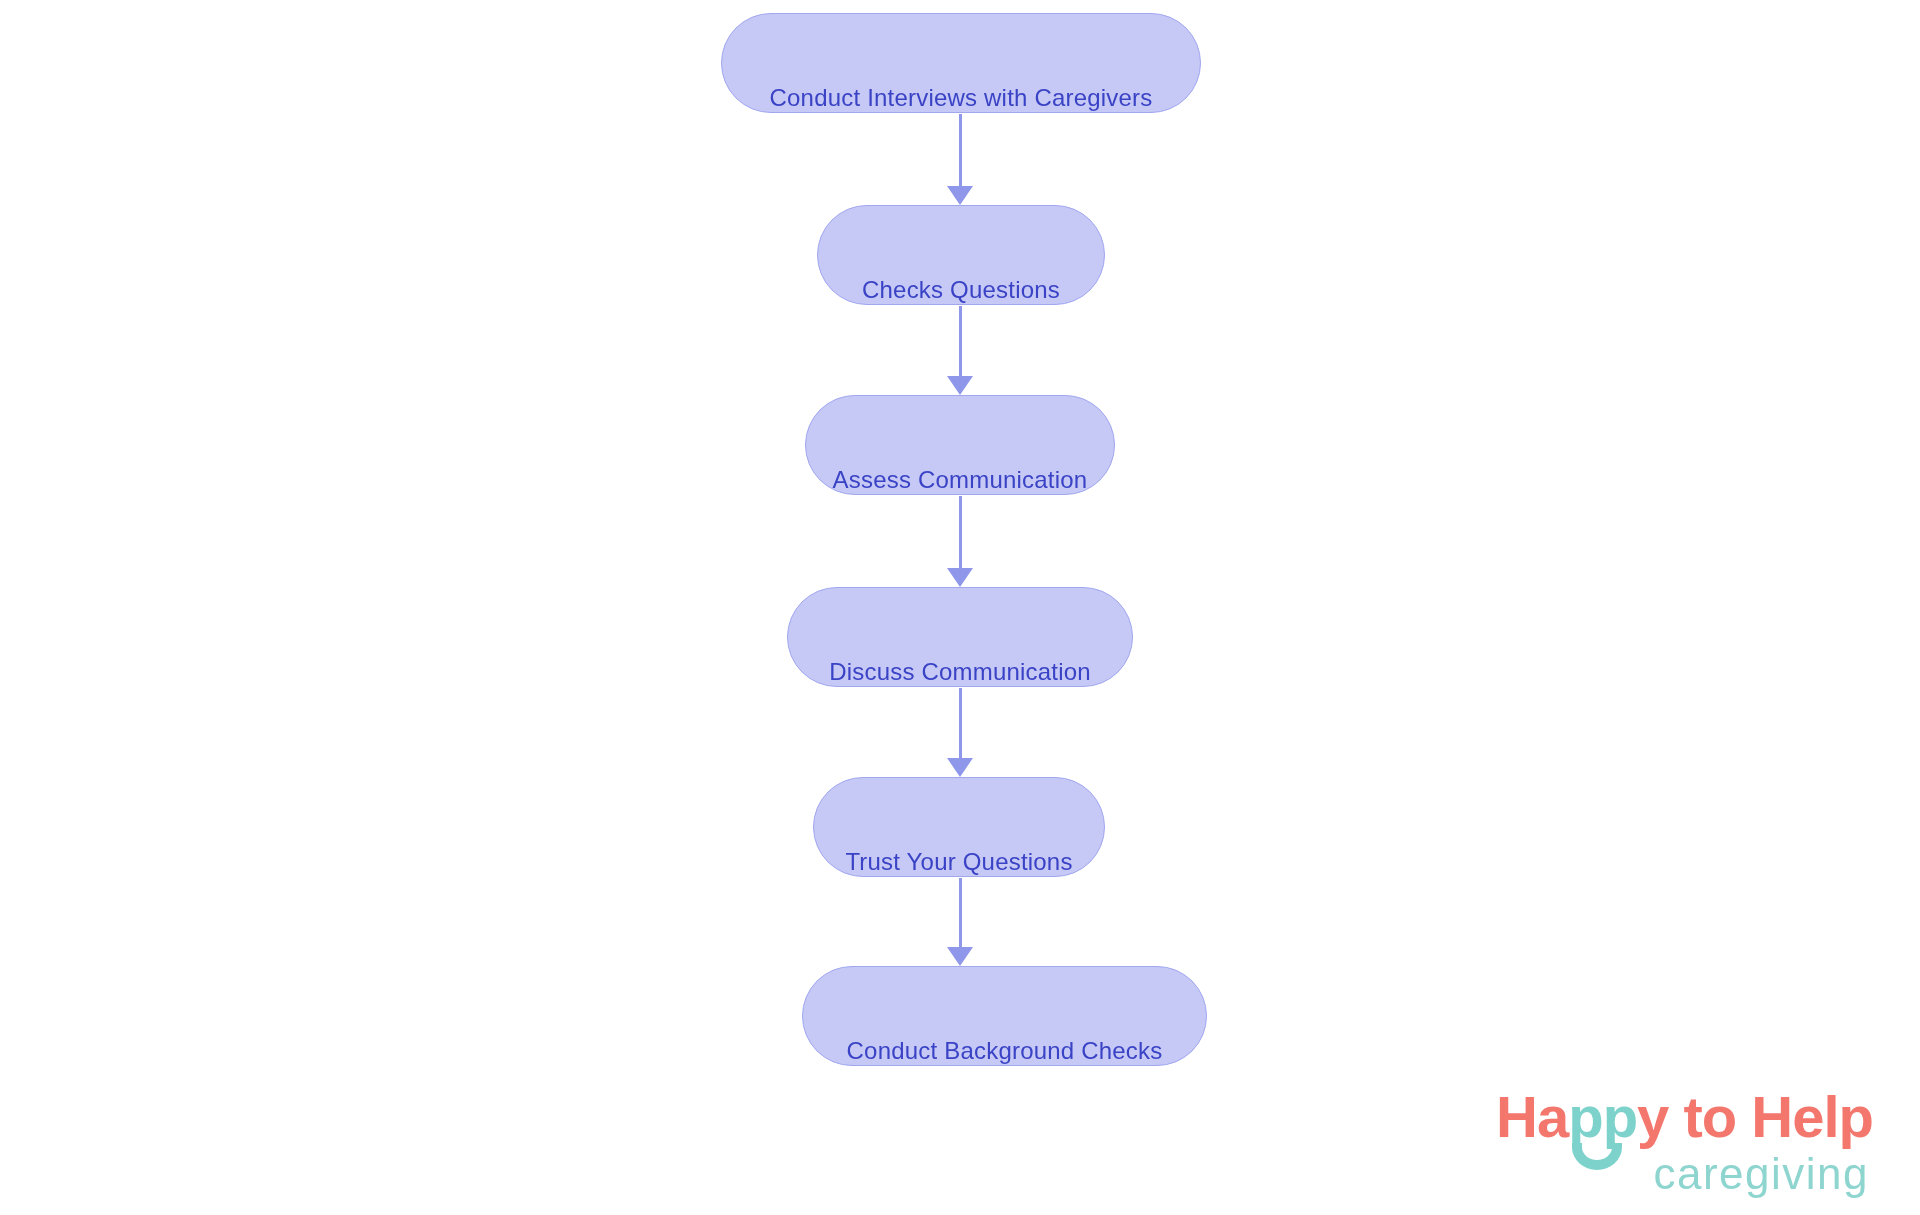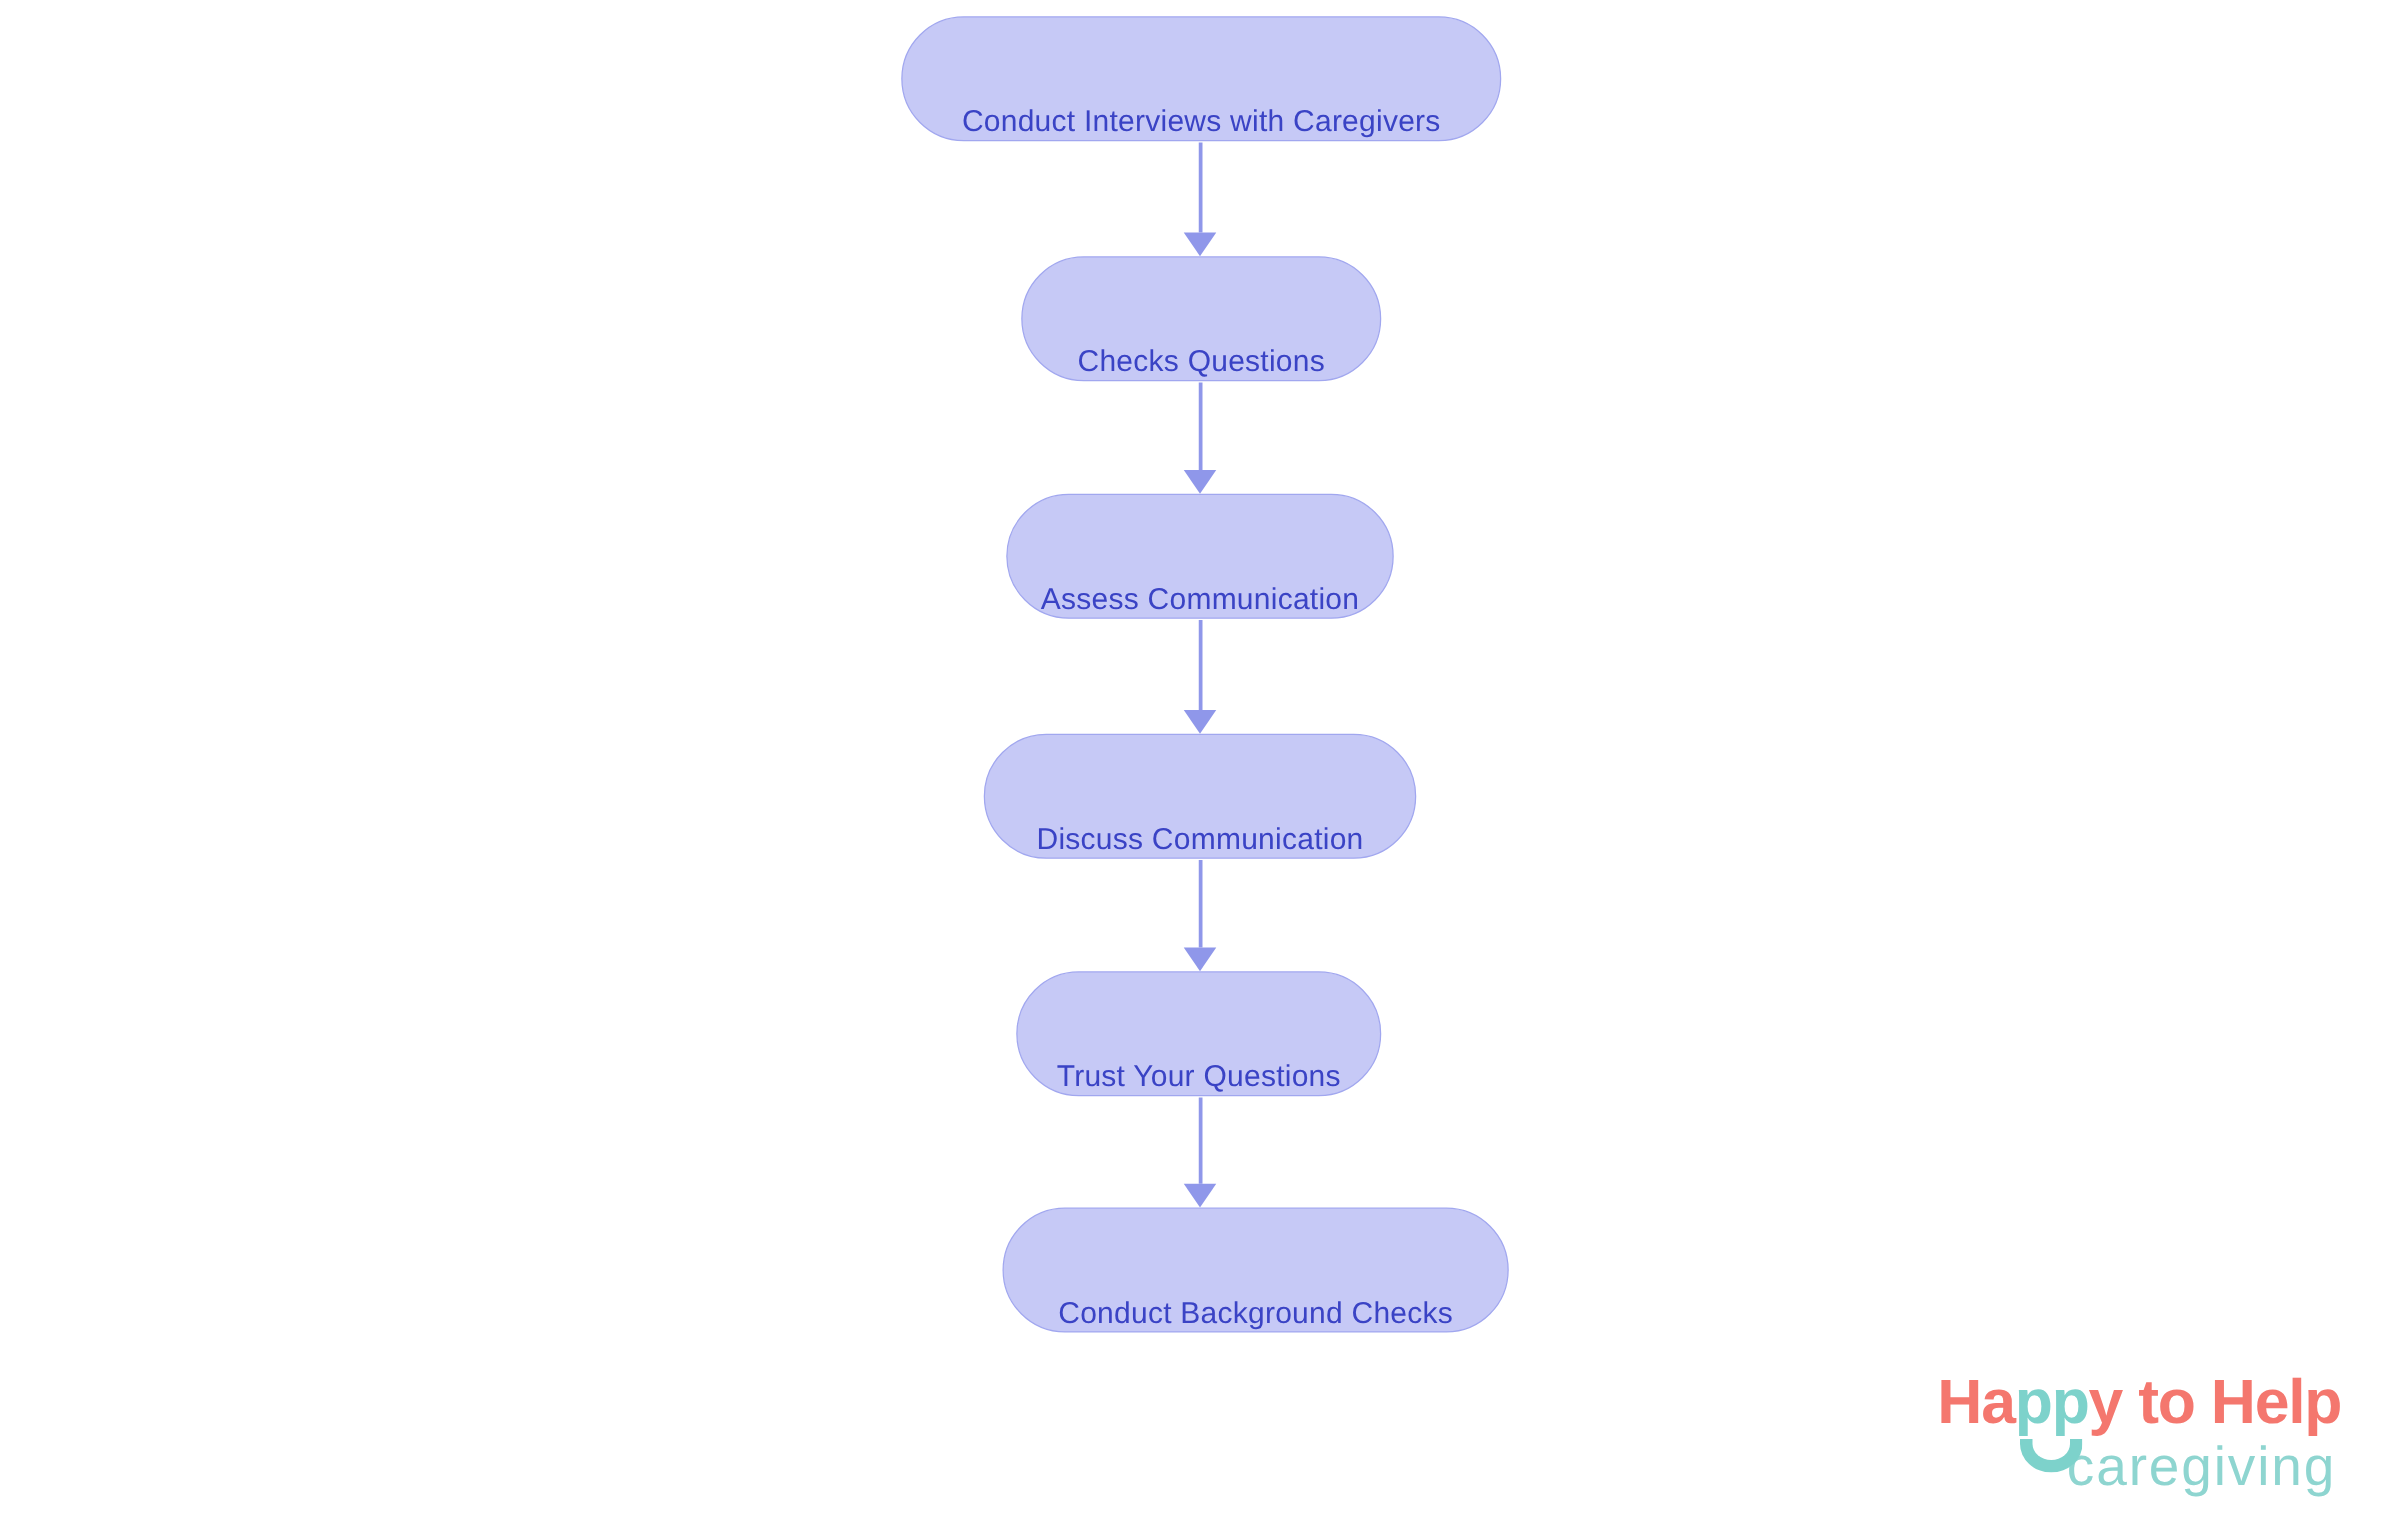--- a/index.html
+++ b/index.html
@@ -58,21 +58,21 @@
   }
 
   
   .logo {
     position: absolute;
     right: 47px;
     bottom: 16px;
     text-align: right;
   }
   .logo-wordmark {
-    font-size: 50px;
+    font-size: 58px;
     font-weight: bold;
     letter-spacing: -1px;
     line-height: 1;
     white-space: nowrap;
   }
   .logo-wordmark .coral { color: #f4776e; }
   .logo-wordmark .teal  { color: #7dd2cb; }
   .pp-wrap {
     position: relative;
     display: inline-block;

